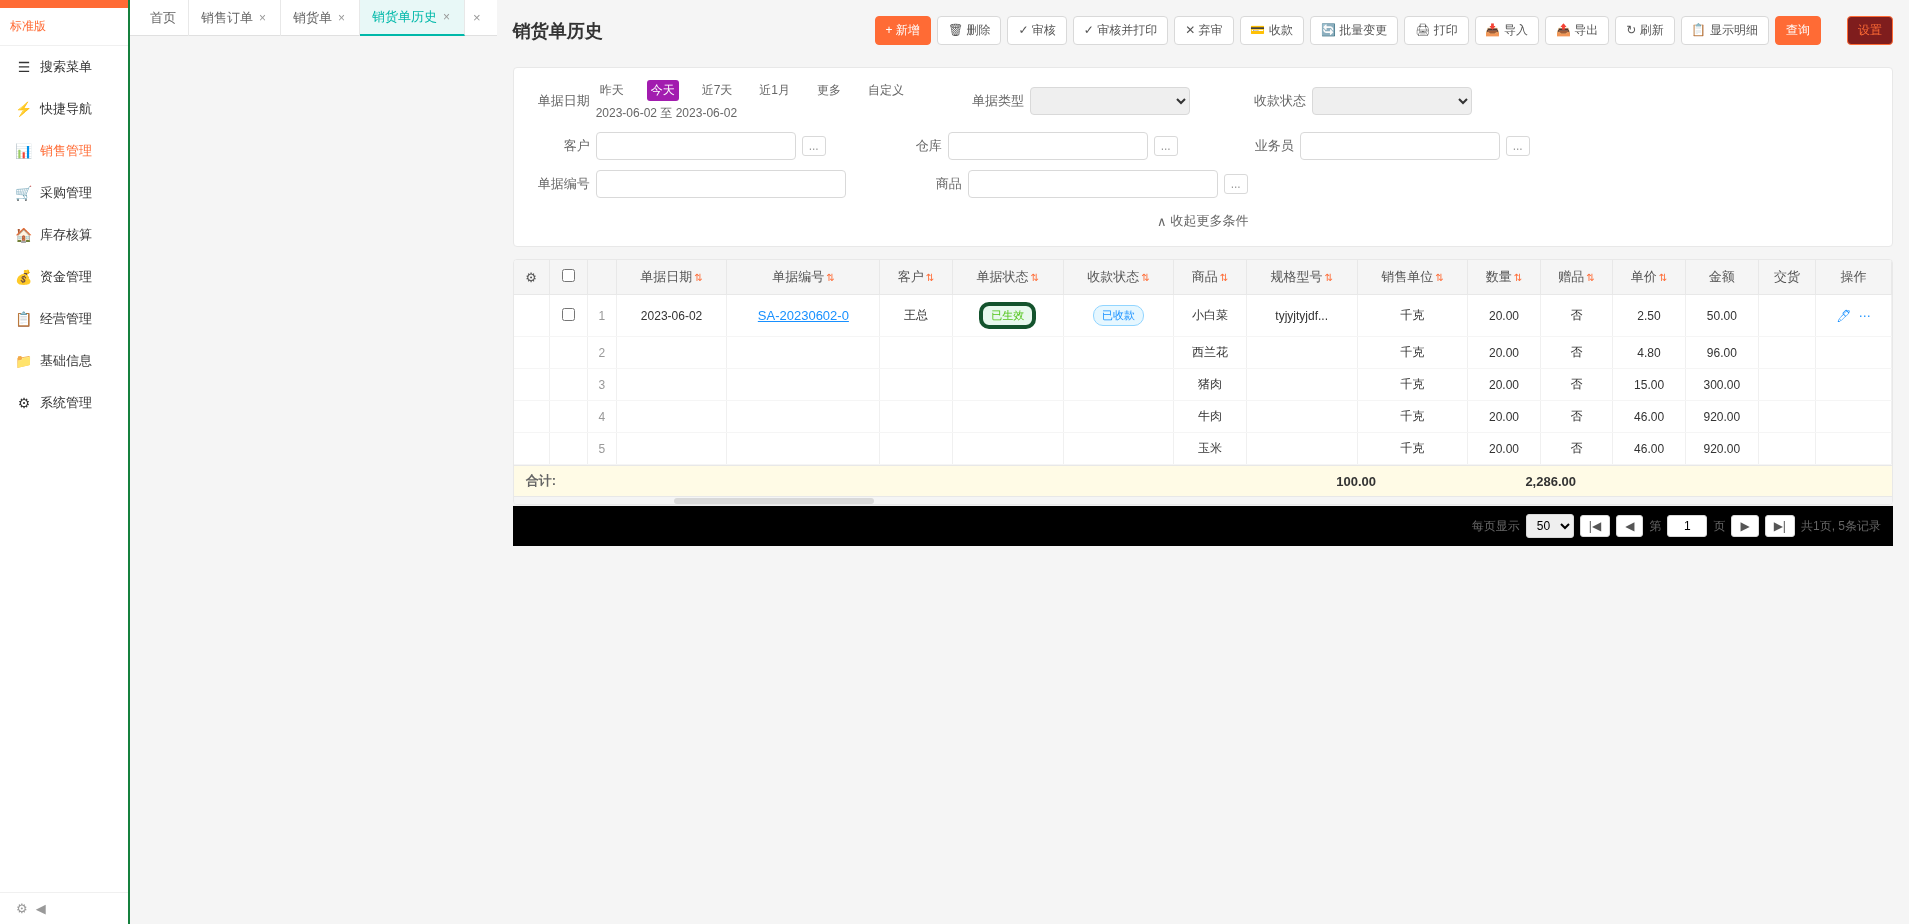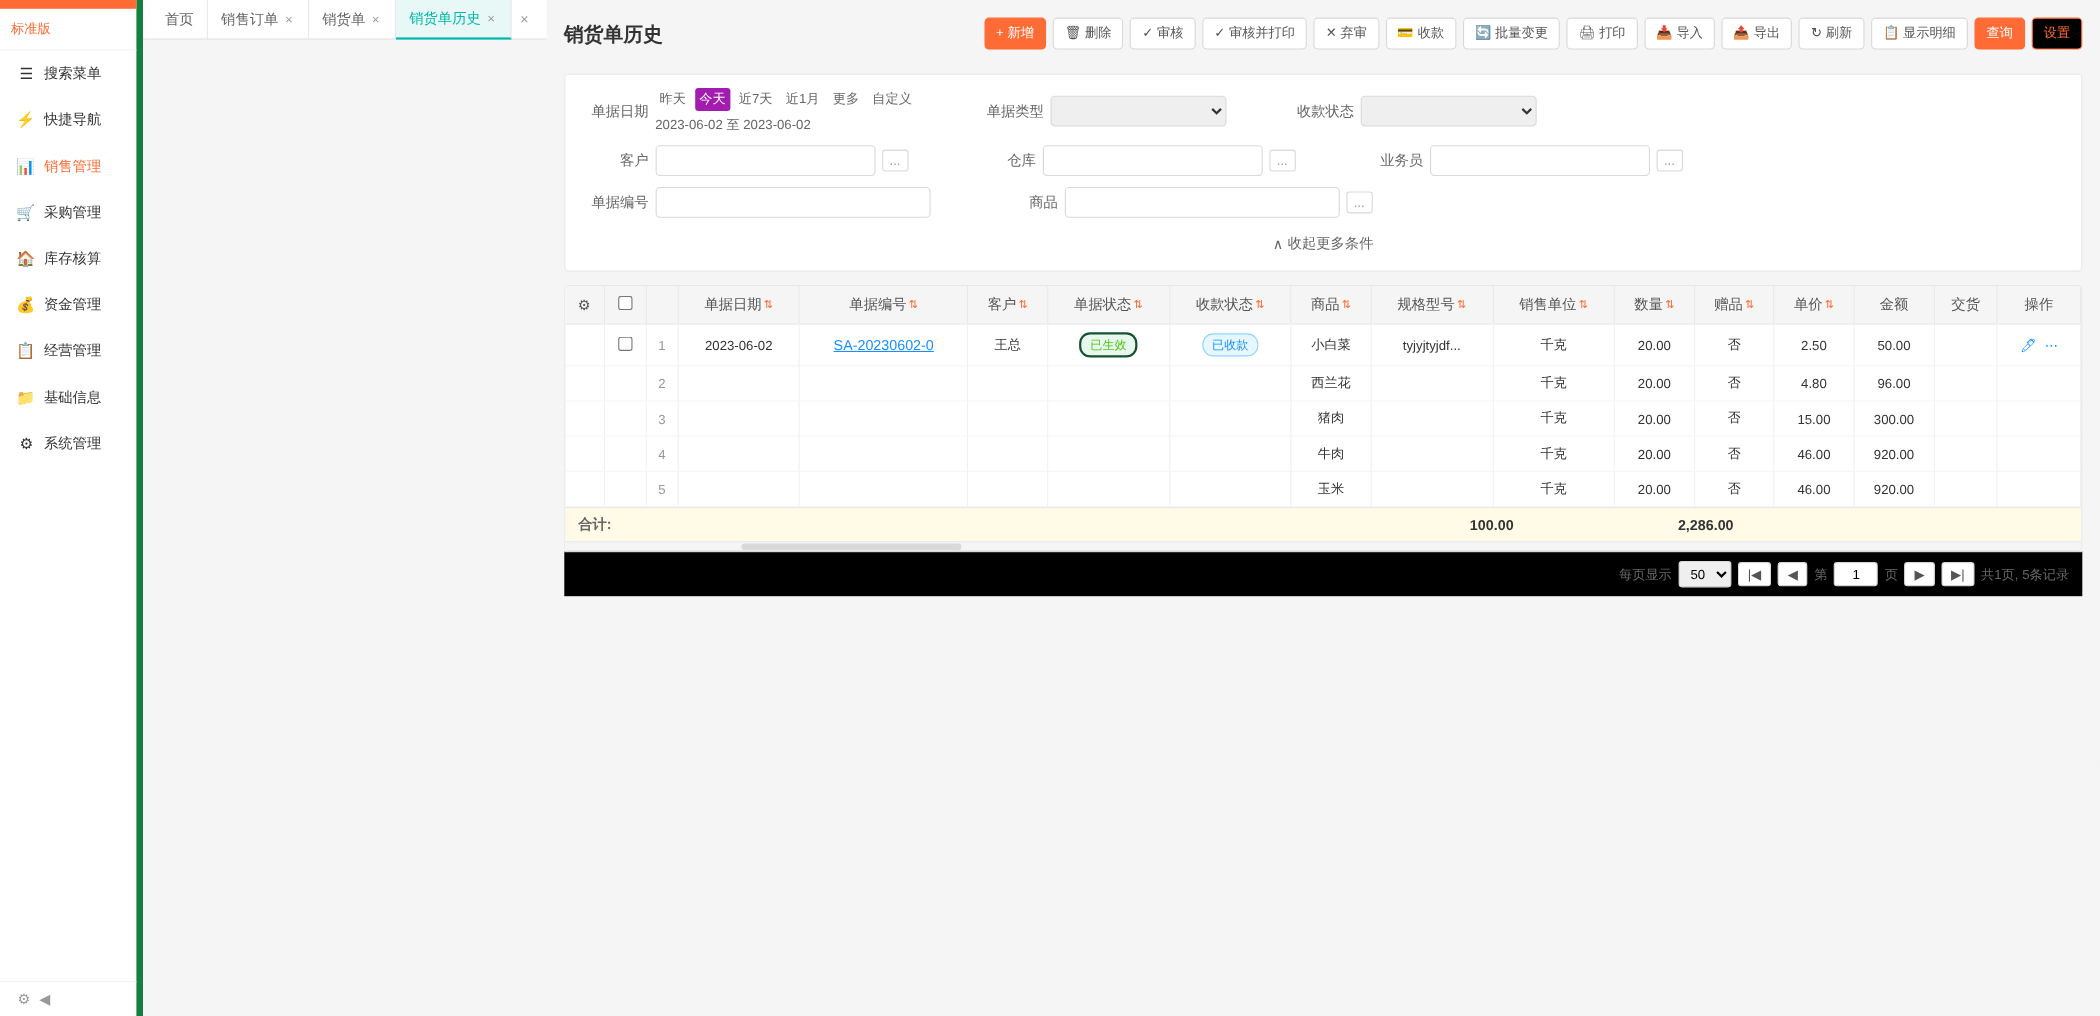--- a/index.html
+++ b/index.html
@@ -1,19 +1,19 @@
 <!DOCTYPE html>
 <html><head>
   <meta charset="utf-8">
   <style>
     * { box-sizing: border-box; margin: 0; padding: 0; font-family: 'Microsoft YaHei', Arial, sans-serif; font-size: 13px; }
     body { display: flex; height: 924px; overflow: hidden; background: #f5f5f5; }
 
     
-    .sidebar { width: 130px; background: #fff; border-right: 6px solid #15803d; display: flex; flex-direction: column; height: 100%; }
+    .sidebar { width: 130px; background: #fff; border-right: 2px solid #15803d; display: flex; flex-direction: column; height: 100%; }
     .sidebar-top { background: #ff6b35; height: 8px; }
     .sidebar-logo { padding: 10px; color: #ff6b35; font-size: 12px; border-bottom: 1px solid #f0f0f0; }
     .sidebar-item { display: flex; align-items: center; gap: 8px; padding: 12px 16px; color: #333; cursor: pointer; }
     .sidebar-item.active { color: #ff6b35; }
     .sidebar-icon { width: 16px; height: 16px; display: flex; align-items: center; justify-content: center; font-size: 14px; }
     .sidebar-bottom { margin-top: auto; border-top: 1px solid #f0f0f0; }
 
     
     .main { flex: 1; display: flex; overflow: hidden; }
 
@@ -28,46 +28,46 @@
     .content { flex: 1; overflow: auto; padding: 16px; background: #f5f5f5; }
 
     
     .page-title { font-size: 18px; font-weight: bold; color: #333; margin-bottom: 12px; }
 
     
     .toolbar { display: flex; align-items: flex-end; gap: 6px; margin-bottom: 12px; flex-wrap: wrap; }
     .btn { display: flex; align-items: center; gap: 4px; padding: 5px 10px; border-radius: 4px; cursor: pointer; font-size: 12px; border: 1px solid transparent; }
     .btn-primary { background: #ff6b35; color: #fff; border-color: #ff6b35; }
     .btn-default { background: #fff; color: #555; border-color: #d9d9d9; }
-    .btn-orange-outline { background: #000000; color: #ff6b35; border-color: #ff6b35; }
+    .btn-orange-outline { background: #7f1d1d; color: #ff6b35; border-color: #ff6b35; margin-left: 20px; }
 
     
     .filter-panel { background: #fff; border-radius: 4px; padding: 12px 16px; margin-bottom: 12px; border: 1px solid #e8e8e8; }
     .filter-row { display: flex; align-items: center; gap: 16px; margin-bottom: 10px; flex-wrap: wrap; }
     .filter-item { display: flex; align-items: center; gap: 6px; }
     .filter-label { color: #666; white-space: nowrap; min-width: 60px; text-align: right; }
     .filter-input { border: 1px solid #d9d9d9; border-radius: 4px; padding: 4px 8px; color: #333; min-width: 120px; height: 28px; }
     .filter-select { border: 1px solid #d9d9d9; border-radius: 4px; padding: 4px 8px; color: #333; min-width: 160px; height: 28px; }
-    .date-shortcuts { display: flex; gap: 4px; align-items: center; }
+    .date-shortcuts { display: flex; gap: 19px; align-items: center; }
     .date-shortcut { color: #666; cursor: pointer; padding: 2px 4px; font-size: 12px; }
     .date-shortcut.active { color: #fff; background: #a21caf; border-radius: 3px; }
     .date-range { color: #666; font-size: 12px; margin-top: 2px; }
     .ellipsis-btn { color: #999; cursor: pointer; padding: 2px 6px; border: 1px solid #d9d9d9; border-radius: 3px; font-size: 12px; }
     .collapse-btn { display: flex; align-items: center; gap: 4px; color: #666; cursor: pointer; font-size: 12px; padding: 4px 0; }
     .filter-divider { display: flex; justify-content: center; }
 
     
     .table-wrapper { background: #fff; border-radius: 4px; border: 1px solid #e8e8e8; overflow: auto; }
     table { width: 100%; border-collapse: collapse; }
     thead tr { background: #f5f5f5; border-bottom: 1px solid #e8e8e8; }
     th { padding: 8px 6px; color: #555; font-weight: 500; text-align: center; border-right: 1px solid #e8e8e8; white-space: nowrap; font-size: 12px; }
     td { padding: 7px 6px; color: #333; text-align: center; border-right: 1px solid #f0f0f0; font-size: 12px; border-bottom: 1px solid #f5f5f5; }
     .sort-icon { color: #ff6b35; font-size: 10px; }
     .badge { display: inline-block; padding: 2px 8px; border-radius: 10px; font-size: 11px; }
-    .badge-green { background: #e8f8ee; color: #52c41a; border: 2px solid #14532d; }
+    .badge-green { background: #e8f8ee; color: #52c41a; border: 4px solid #14532d; }
     .badge-blue { background: #e6f7ff; color: #1890ff; border: 1px solid #91d5ff; }
     .link-text { color: #1890ff; cursor: pointer; text-decoration: underline; }
     .table-footer { background: #fffbe6; border-top: 1px solid #e8e8e8; display: flex; align-items: center; padding: 6px 12px; font-weight: bold; }
     .table-footer-label { color: #666; }
     .table-footer-qty { margin-left: auto; min-width: 120px; text-align: right; color: #333; }
     .table-footer-amount { min-width: 120px; text-align: right; color: #333; }
 
     
     .pagination { display: flex; align-items: center; justify-content: flex-end; padding: 8px 12px; background: #000000; border-top: 1px solid #f0f0f0; gap: 6px; }
     .page-info { color: #666; font-size: 12px; }

